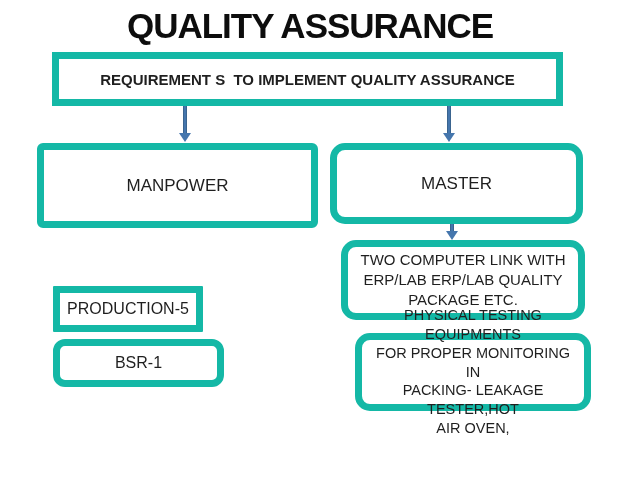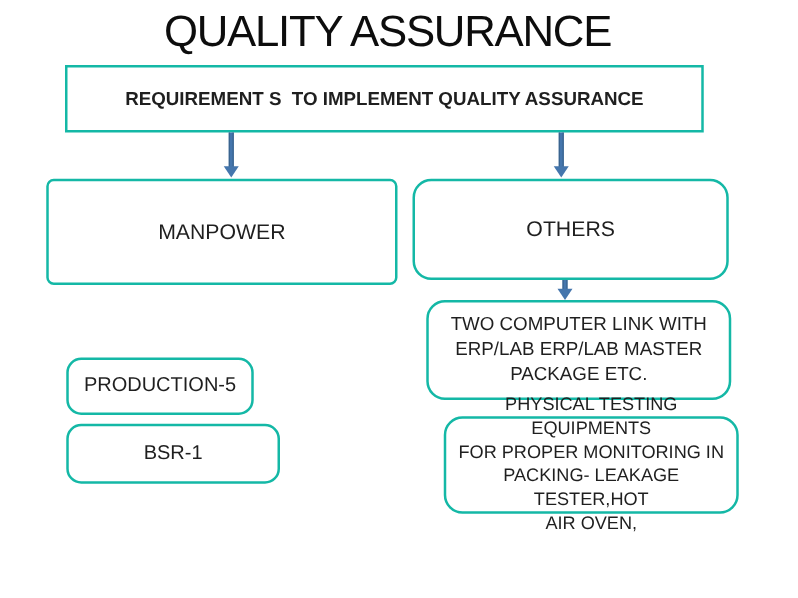--- a/index.html
+++ b/index.html
@@ -13,45 +13,45 @@
     color: #1f1f1f;
   }
   .title {
     position: absolute;
     top: 6px;
     left: 0;
     width: 620px;
     margin: 0;
     text-align: center;
     font-size: 35px;
-    font-weight: 400;
+    font-weight: 700;
     letter-spacing: -1px;
     color: #0d0d0d;
     line-height: 1.12;
   }
   .box {
     position: absolute;
     box-sizing: border-box;
-    border: 2px solid #14b8a6;
+    border: 7px solid #14b8a6;
     background: #ffffff;
     display: flex;
     align-items: center;
     justify-content: center;
     text-align: center;
   }
   .box .label { display: block; padding: 0 6px; }
   .root-box {
     left: 52px; top: 52px; width: 511px; height: 54px;
     font-weight: 700; font-size: 15px;
   }
   .root-box .label { white-space: pre-wrap; }
   .manpower-box { left: 37px;  top: 143px; width: 281px; height: 85px; border-radius: 6px; font-size: 17px; }
   .others-box   { left: 330px; top: 143px; width: 253px; height: 81px; border-radius: 15px; font-size: 17px; }
   .store-box      { left: 53px; top: 234px; width: 159px; height: 46px; border-radius: 12px; font-size: 16px; }
-  .production-box { left: 53px; top: 286px; width: 150px; height: 46px; border-radius: 12px; font-size: 16px; }
+  .production-box { left: 53px; top: 286px; width: 150px; height: 46px; border-radius: 1px; font-size: 16px; }
   .bsr-box        { left: 53px; top: 339px; width: 171px; height: 48px; border-radius: 12px; font-size: 16px; }
   .computer-box {
     left: 341px; top: 240px; width: 244px; height: 80px;
     border-radius: 15px; font-size: 15px; line-height: 1.32;
   }
   .physical-box {
     left: 355px; top: 333px; width: 236px; height: 78px;
     border-radius: 15px; font-size: 14.5px; line-height: 1.3; justify-content: center;
   }
   .computer-box .label, .physical-box .label { white-space: pre-line; }
@@ -92,38 +92,38 @@
   <div class="head c1-head"></div>
 
   <div class="shaft c2-shaft"></div>
   <div class="head c2-head"></div>
 
   <div class="box manpower-box">
     <span class="label">MANPOWER</span>
   </div>
 
   <div class="box others-box">
-    <span class="label">OTHERS</span>
+    <span class="label">MASTER</span>
   </div>
 
   <div class="shaft c3-shaft"></div>
   <div class="head c3-head"></div>
 
 
   <div class="box production-box">
     <span class="label">PRODUCTION-5</span>
   </div>
 
   <div class="box bsr-box">
     <span class="label">BSR-1</span>
   </div>
 
   <div class="box computer-box">
     <span class="label">TWO COMPUTER LINK WITH
-ERP/LAB ERP/LAB MASTER
+ERP/LAB ERP/LAB QUALITY
 PACKAGE ETC.</span>
   </div>
 
   <div class="box physical-box">
     <span class="label">PHYSICAL TESTING EQUIPMENTS
 FOR PROPER MONITORING IN
 PACKING- LEAKAGE TESTER,HOT
 AIR OVEN,</span>
   </div>
 

